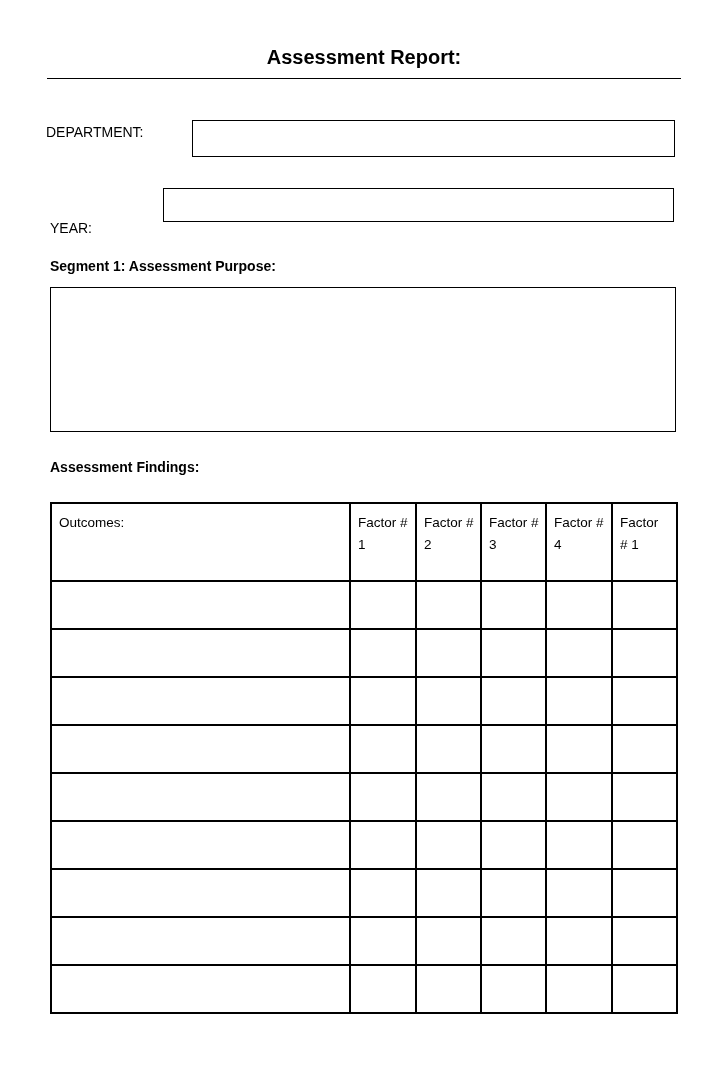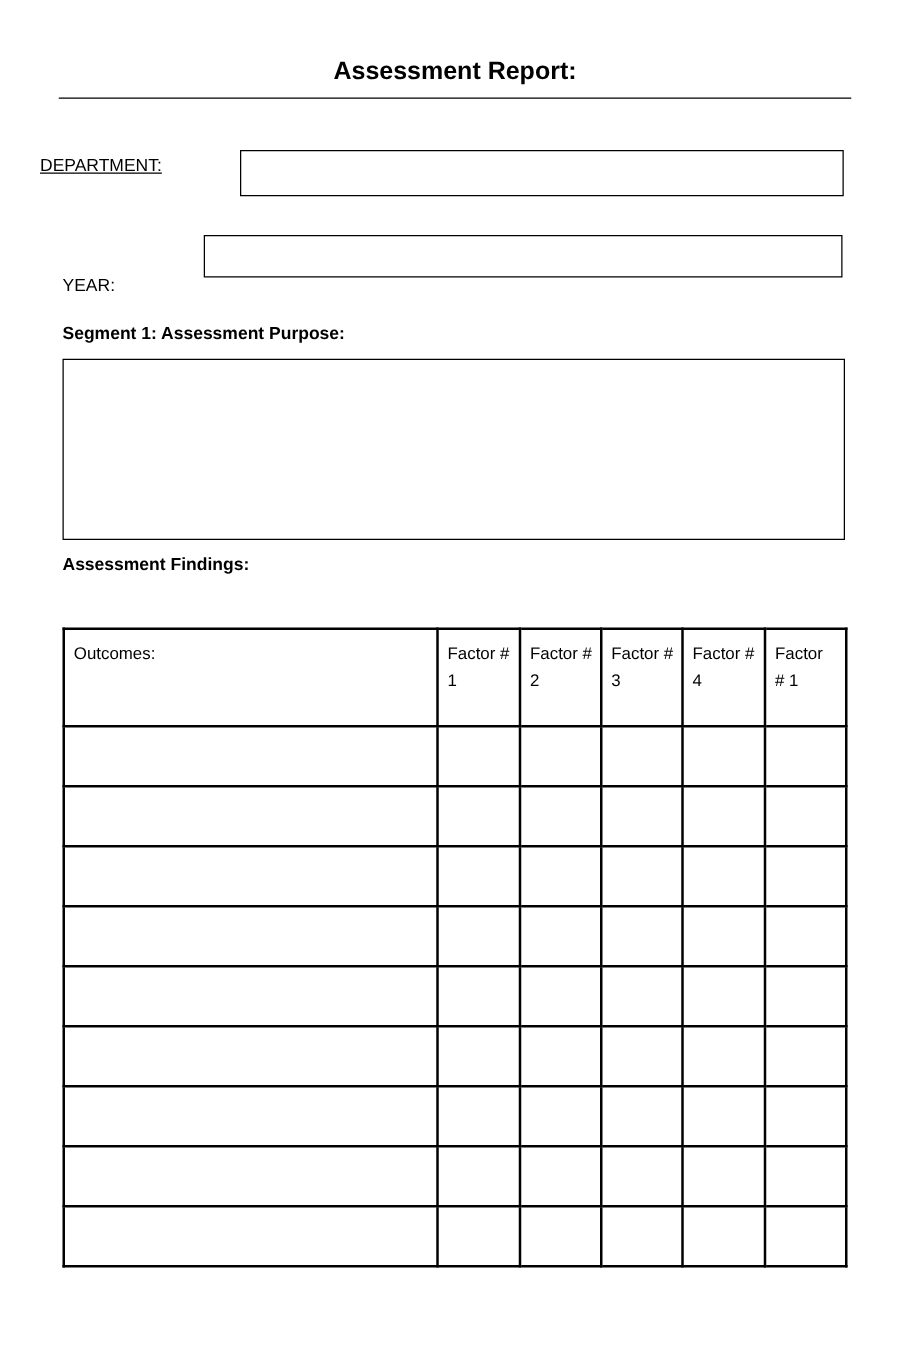--- a/index.html
+++ b/index.html
@@ -25,39 +25,39 @@
   .title {
     font-size: 20px;
     font-weight: bold;
     line-height: 26px;
   }
   .label {
     position: absolute;
     font-size: 14px;
     line-height: 17px;
   }
-  #dept-label { left: 32px; top: 124px; text-decoration: underline; }
+  #dept-label { left: 46px; top: 124px; }
   #year-label { left: 50px; top: 192px; margin-top: 28px; }
   .input-box {
     position: absolute;
     border: 1.5px solid #000;
     background: #fff;
     font-size: 14px;
     padding: 4px 6px;
   }
   #dept-box { left: 192px; top: 120px; width: 483px; height: 37px; }
   #year-box { left: 163px; top: 188px; width: 511px; height: 34px; }
   .section-heading {
     position: absolute;
     font-size: 14px;
     font-weight: bold;
     line-height: 17px;
   }
   #seg1-heading { left: 50px; top: 258px; }
-  #findings-heading { left: 50px; top: 443px; }
+  #findings-heading { left: 50px; top: 459px; }
   #purpose-box {
     left: 50px; top: 287px;
     width: 626px; height: 145px;
   }
   table.findings {
     position: absolute;
     left: 50px;
     top: 502px;
     width: 626px;
     border-collapse: collapse;

